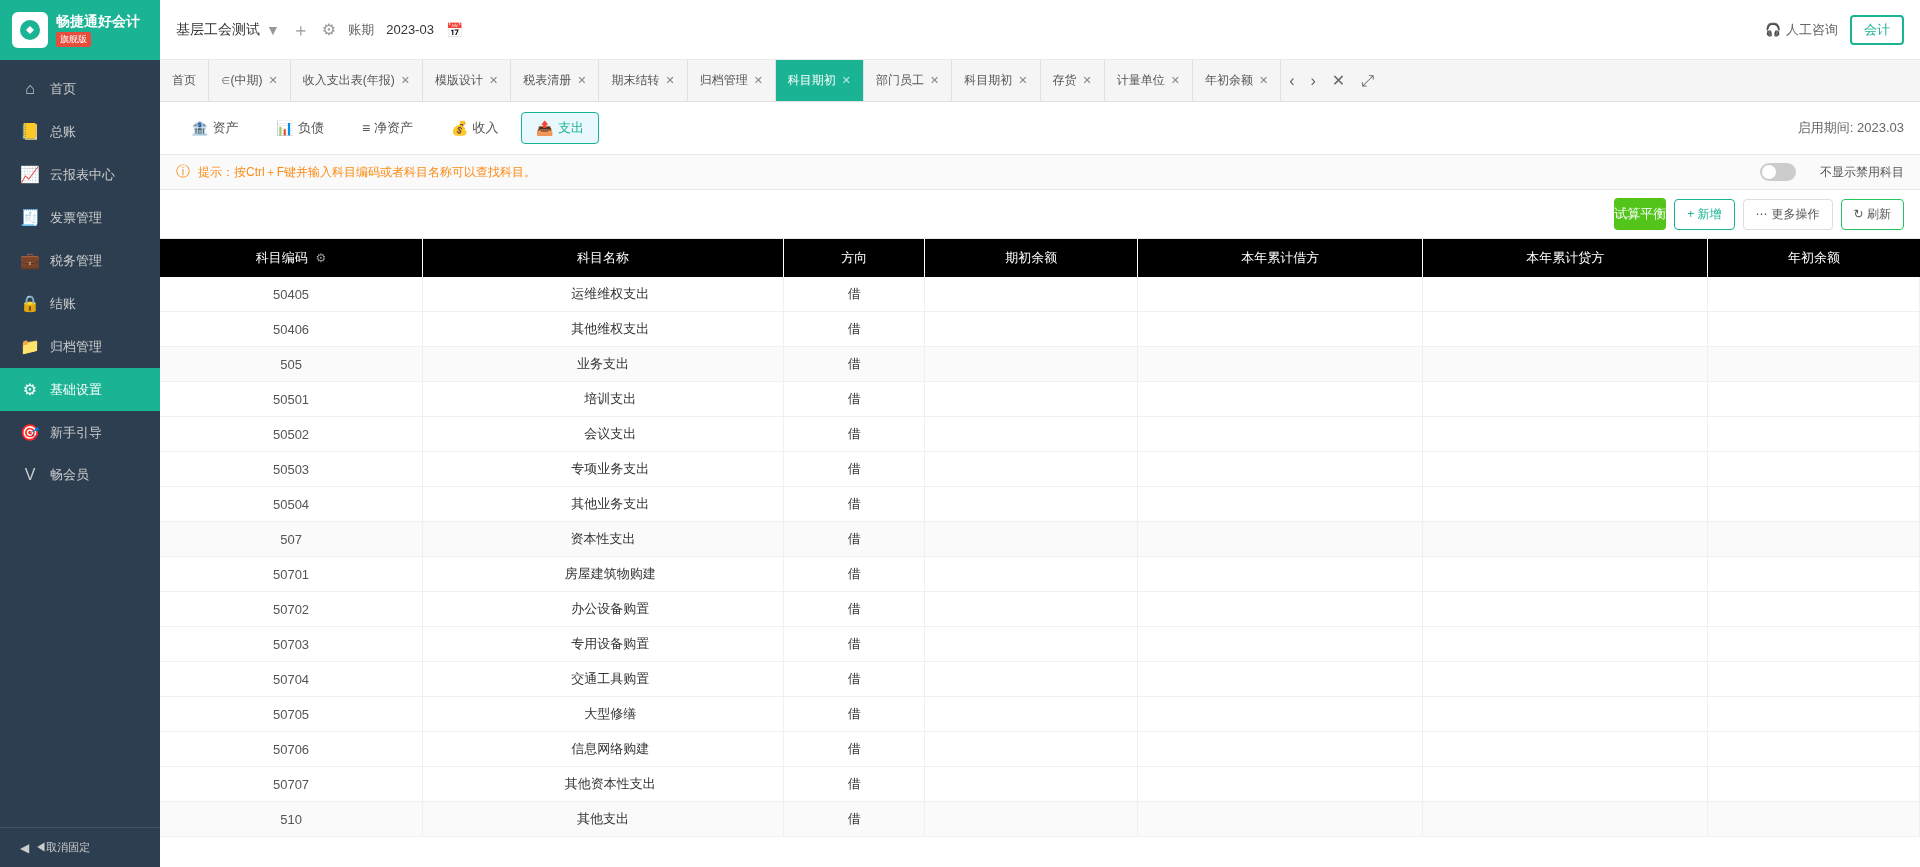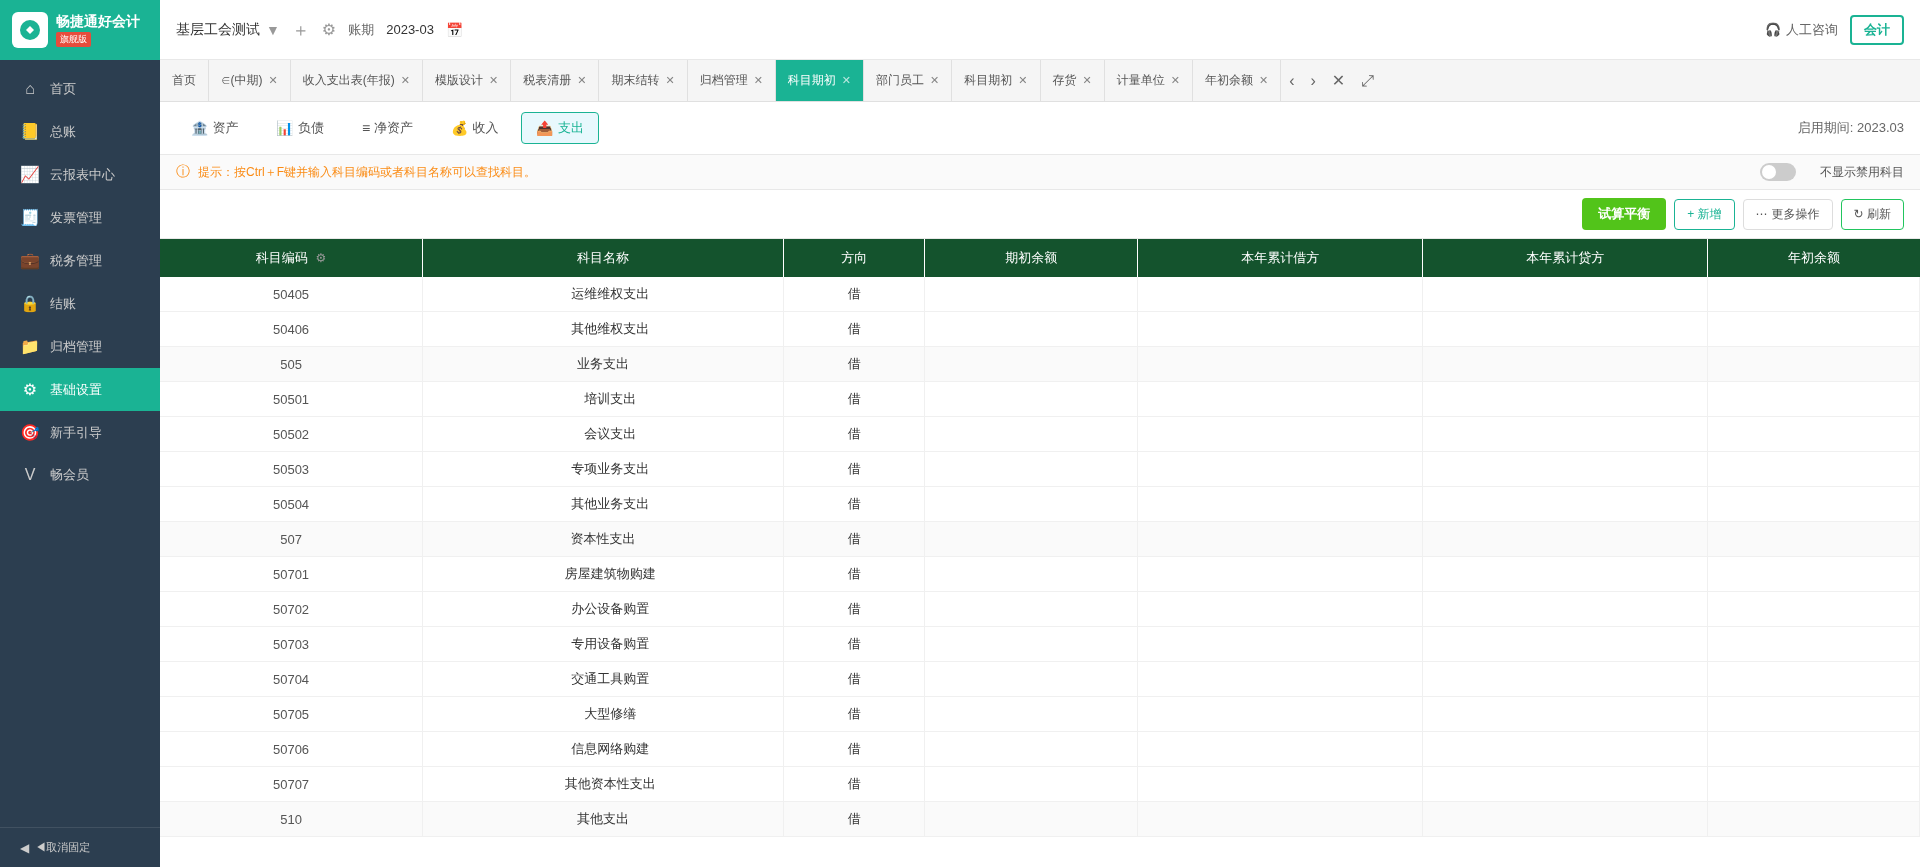--- a/index.html
+++ b/index.html
@@ -25,21 +25,21 @@
     .top-header { height: 60px; background: white; display: flex; align-items: center; padding: 0 16px; gap: 12px; border-bottom: 1px solid #e8e8e8; }
     .workspace-name { font-size: 14px; color: #333; display: flex; align-items: center; gap: 6px; }
     .workspace-arrow { color: #999; }
     .header-add { color: #999; font-size: 18px; cursor: pointer; }
     .header-settings { color: #999; font-size: 16px; cursor: pointer; }
     .period-label { color: #666; font-size: 13px; }
     .period-value { color: #333; font-size: 13px; font-weight: 500; }
     .period-icon { color: #1ab394; font-size: 14px; }
     .header-spacer { flex: 1; }
     .header-support { display: flex; align-items: center; gap: 4px; color: #666; font-size: 13px; cursor: pointer; }
-    .header-account-btn { border: 2px solid #1ab394; color: #1ab394; background: white; padding: 4px 12px; border-radius: 4px; font-size: 13px; cursor: pointer; font-weight: 700; }
+    .header-account-btn { border: 2px solid #1ab394; color: #1ab394; background: white; padding: 4px 12px; border-radius: 4px; font-size: 13px; cursor: pointer; font-weight: 400; }
 
     
     .tab-bar { height: 42px; background: #f5f5f5; display: flex; align-items: center; overflow: hidden; border-bottom: 1px solid #e0e0e0; }
     .tab-item { height: 42px; display: flex; align-items: center; padding: 0 12px; font-size: 12px; color: #555; cursor: pointer; white-space: nowrap; border-right: 1px solid #e0e0e0; gap: 4px; background: #f5f5f5; }
     .tab-item.active { background: #1ab394; color: white; }
     .tab-close { font-size: 11px; color: inherit; opacity: 0.7; margin-left: 2px; }
     .tab-nav-btn { padding: 0 8px; height: 42px; display: flex; align-items: center; color: #666; cursor: pointer; font-size: 16px; }
     .tab-close-all { padding: 0 8px; height: 42px; display: flex; align-items: center; color: #666; cursor: pointer; font-size: 16px; }
     .tab-maximize { padding: 0 8px; height: 42px; display: flex; align-items: center; color: #666; cursor: pointer; font-size: 16px; }
 
@@ -55,29 +55,29 @@
 
     
     .action-bar { display: flex; align-items: center; padding: 8px 16px; gap: 8px; background: #fafafa; border-bottom: 1px solid #e8e8e8; }
     .action-hint { color: #fa8c16; font-size: 12px; display: flex; align-items: center; gap: 4px; }
     .action-spacer { flex: 1; }
     .toggle-disabled { display: flex; align-items: center; gap: 24px; color: #555; font-size: 12px; text-align: right; }
     .toggle-switch { width: 36px; height: 18px; background: #ccc; border-radius: 9px; position: relative; cursor: pointer; }
     .toggle-knob { width: 14px; height: 14px; background: white; border-radius: 50%; position: absolute; top: 2px; left: 2px; transition: left 0.2s; }
 
     
-    .btn-calculate { background: #52c41a; color: white; border: none; padding: 7px 16px; border-radius: 4px; cursor: pointer; font-size: 13px; font-weight: 700; }
+    .btn-calculate { background: #52c41a; color: white; border: none; padding: 7px 0; border-radius: 4px; cursor: pointer; font-size: 13px; font-weight: 400; }
     .btn-add { color: #1ab394; background: white; border: 1px solid #1ab394; padding: 6px 12px; border-radius: 4px; cursor: pointer; font-size: 12px; display: flex; align-items: center; gap: 4px; }
     .btn-more { color: #555; background: white; border: 1px solid #ddd; padding: 6px 12px; border-radius: 4px; cursor: pointer; font-size: 12px; display: flex; align-items: center; gap: 4px; }
     .btn-refresh { color: #555; background: white; border: 1px solid #22c55e; padding: 6px 12px; border-radius: 4px; cursor: pointer; font-size: 12px; display: flex; align-items: center; gap: 4px; }
 
     
     .table-container { flex: 1; overflow-y: auto; overflow-x: hidden; }
     table { width: 100%; border-collapse: collapse; }
-    thead tr { background: #14532d; color: white; }
+    thead tr { background: #000000; color: white; }
     thead th { padding: 10px 12px; font-size: 13px; font-weight: 500; text-align: center; border-right: 1px solid rgba(255,255,255,0.2); position: sticky; top: 0; z-index: 10; }
     thead th:last-child { border-right: none; }
     tbody tr { border-bottom: 1px solid #f0f0f0; }
     tbody td { padding: 8px 12px; font-size: 13px; color: #333; text-align: center; border-right: 1px solid #f0f0f0; }
     tbody td:first-child { color: #666; }
     tbody td.code-cell { text-align: center; color: #555; }
     tbody tr.parent-row td { font-weight: normal; background: #fafafa; }
     .settings-icon { color: #999; font-size: 12px; margin-left: 4px; cursor: pointer; }
 
     

